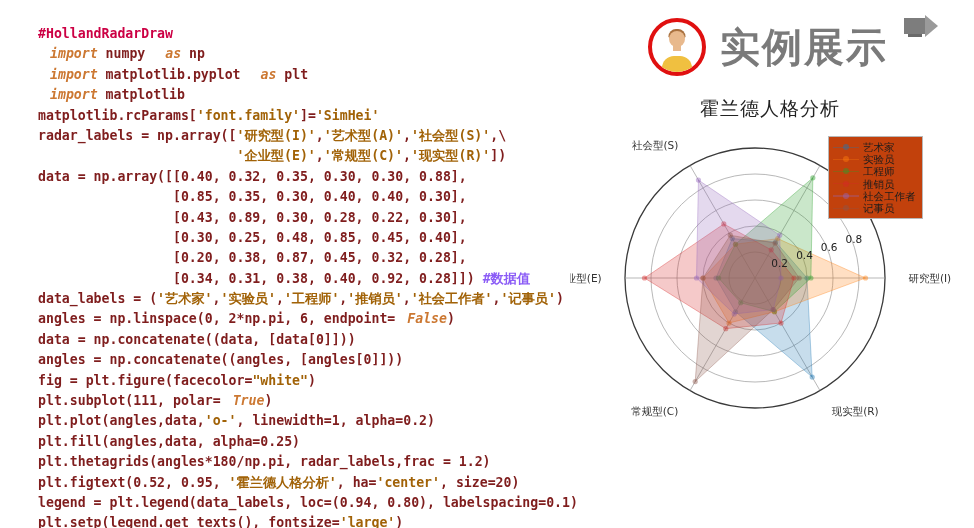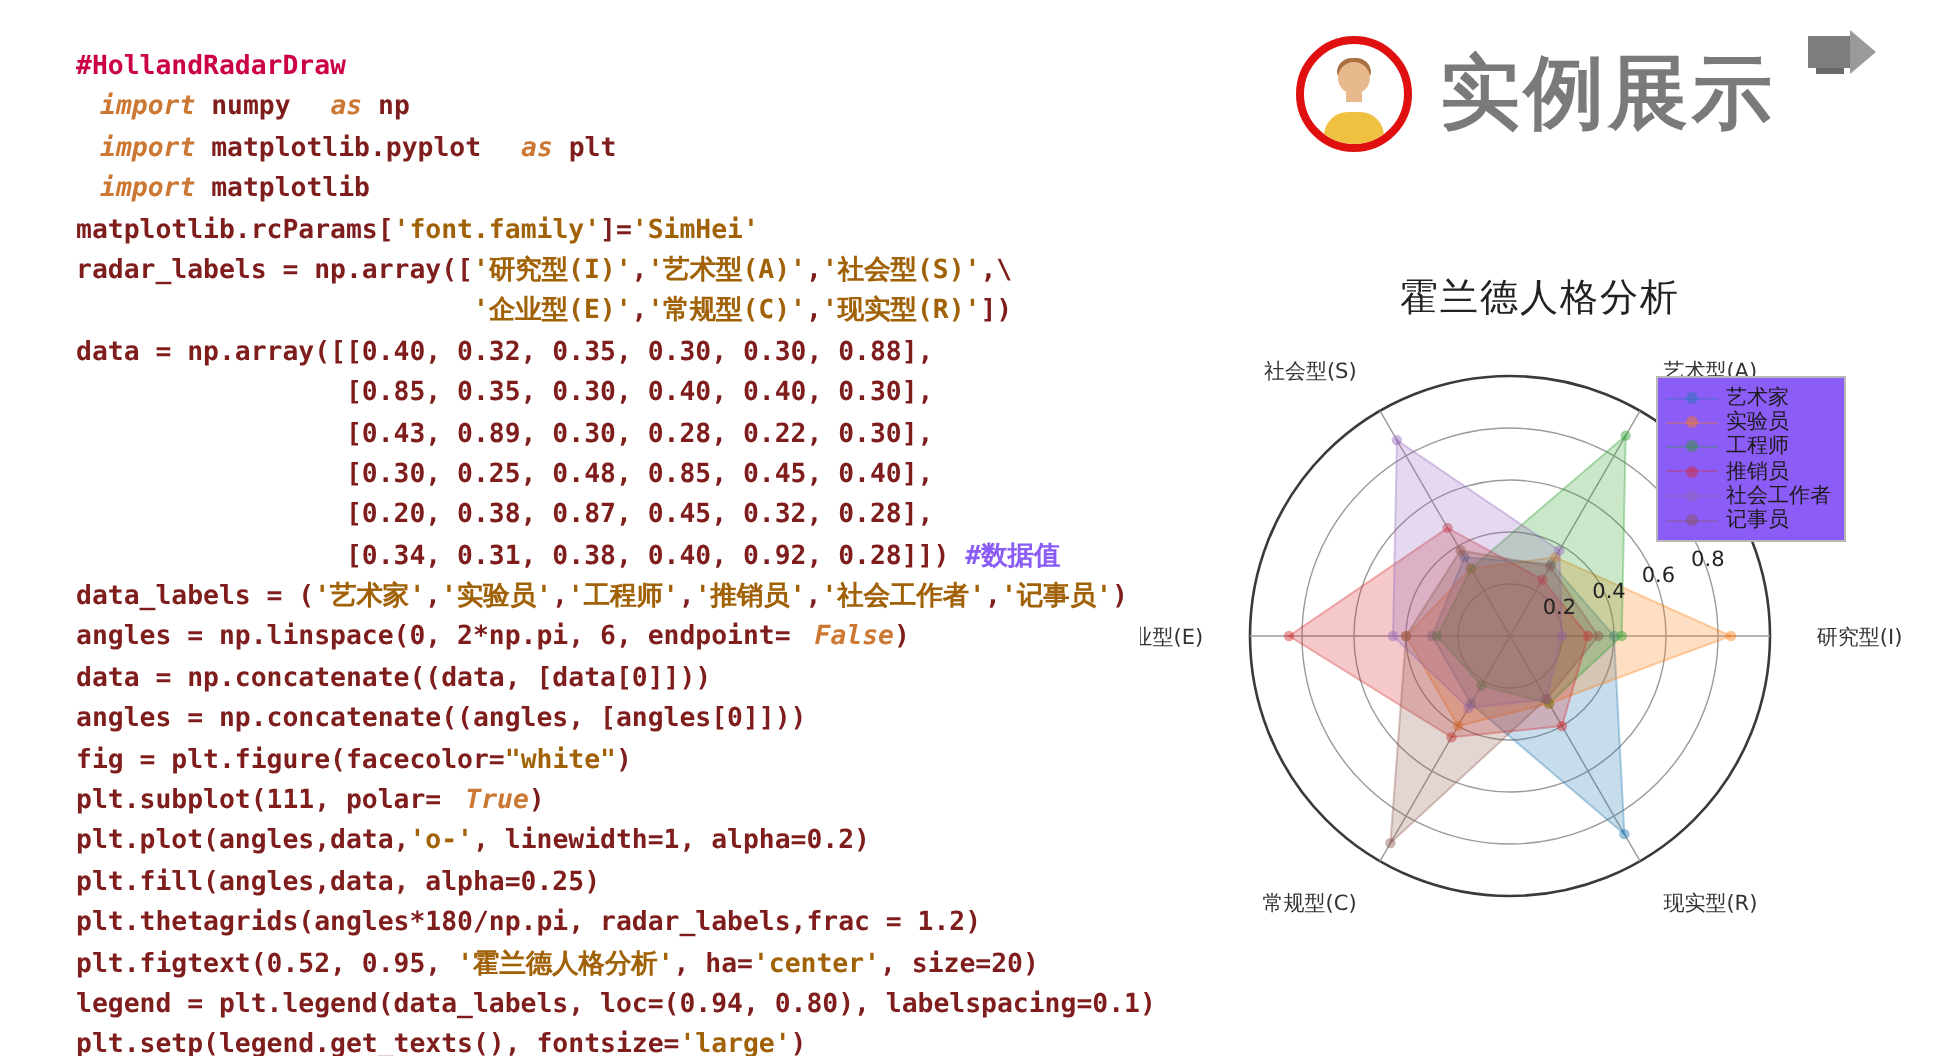--- a/index.html
+++ b/index.html
@@ -65,31 +65,31 @@
   .av-neck{
     position:absolute;left:50%;top:23px;transform:translateX(-50%);
     width:8px;height:6px;background:#e8b98d;
   }
   .hero-title{
     font-family:"DejaVu Sans","Liberation Sans",sans-serif;
     font-size:40px;font-weight:700;color:#7a7a7a;letter-spacing:2px;line-height:1;
   }
 
   
-  .chart-wrap{position:absolute;left:570px;top:96px;width:400px;height:350px;margin-top:40px;}
+  .chart-wrap{position:absolute;left:570px;top:96px;width:400px;height:350px;}
   .chart-title{
     position:absolute;left:0;right:0;top:0;text-align:center;
     font-family:"DejaVu Sans","Liberation Sans",sans-serif;
     font-size:19px;color:#222;letter-spacing:1px;
   }
   .chart-svg{position:absolute;left:0;top:22px;}
 
   .legend-box{
-    position:absolute;left:258px;top:52px;
-    border:1px solid #b8b8b8;background:#8b5cf6;
+    position:absolute;left:258px;top:40px;
+    border:1px solid #b8b8b8;background:#c2410c;
     padding:4px 6px 4px 4px;
   }
   .legend-row{display:flex;align-items:center;height:12.2px;gap:4px;}
   .legend-mark{position:relative;width:26px;height:10px;flex:none;}
   .legend-line{
     position:absolute;left:0;top:4.5px;width:26px;height:1.3px;
   }
   .legend-dot{
     position:absolute;left:10px;top:2px;width:6px;height:6px;border-radius:50%;
   }

